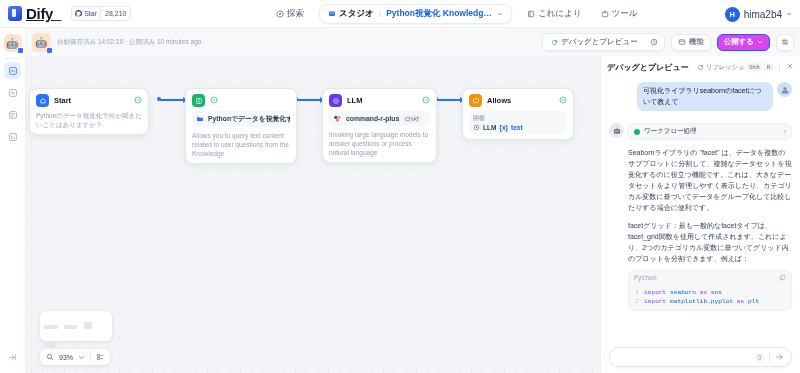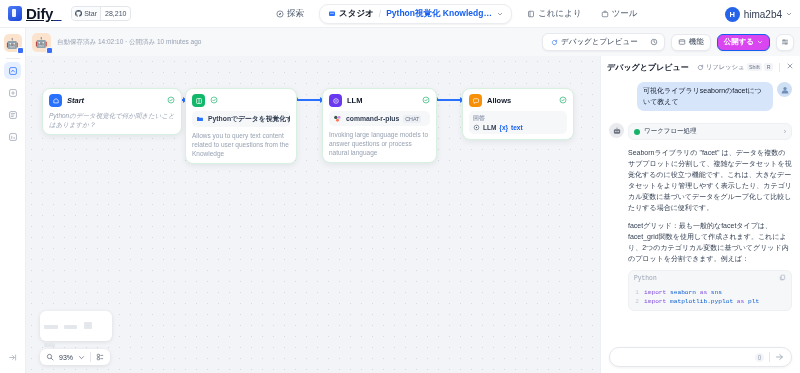--- a/index.html
+++ b/index.html
@@ -457,21 +457,21 @@
 <div class="arrow-head" style="left:183px;top:96.5px;"></div>
 
 <div class="edge" style="left:297px;top:99px;width:25px;"></div>
 <div class="edge-dot" style="left:294px;top:97px;"></div>
 <div class="arrow-head" style="left:320px;top:96.5px;"></div>
 
 <div class="edge" style="left:437px;top:99px;width:25px;"></div>
 <div class="edge-dot" style="left:434px;top:97px;"></div>
 <div class="arrow-head" style="left:460px;top:96.5px;"></div>
 
-<div class="node" style="left:42px;top:88px;width:140px;font-style:italic;">
+<div class="node" style="left:29px;top:88px;width:120px;">
   <div class="node-head">
     <div class="node-ico" style="background:#2970ff;">
       <svg width="8" height="8" viewBox="0 0 16 16">
           <path d="M8 3.2l4.4 3.3v5.3H3.6V6.5z" fill="none" stroke="#fff" stroke-width="1.4" stroke-linejoin="round"></path>
         </svg>
     </div>
     <div class="node-title">Start</div>
     <div class="node-check">
       <svg width="8" height="8" viewBox="0 0 16 16">
           <circle cx="8" cy="8" r="6" fill="none" stroke="#17b26a" stroke-width="1.3"></circle>

